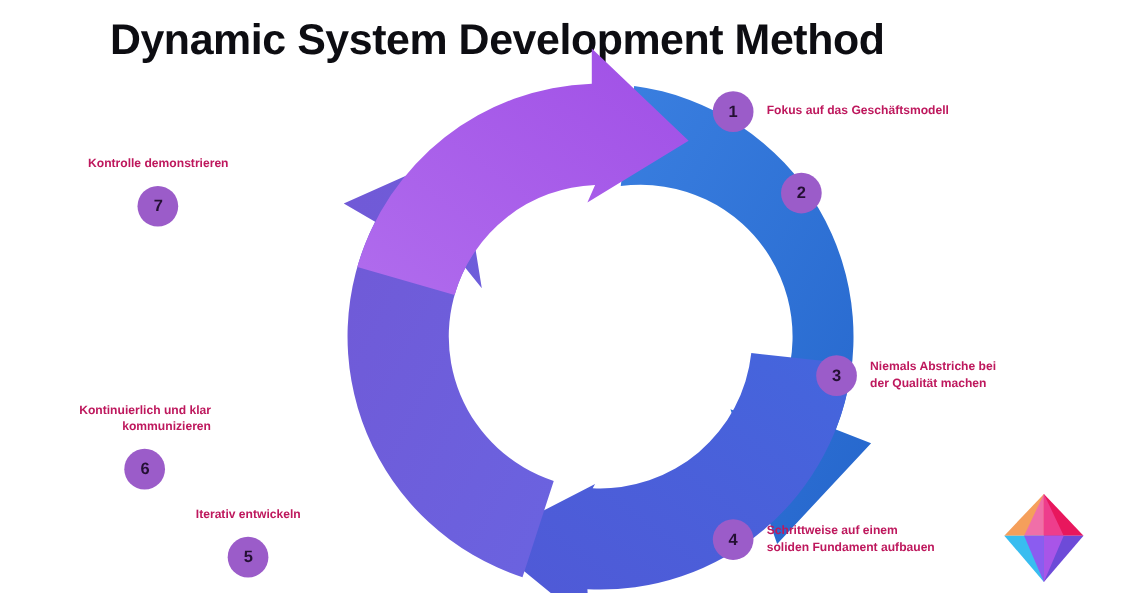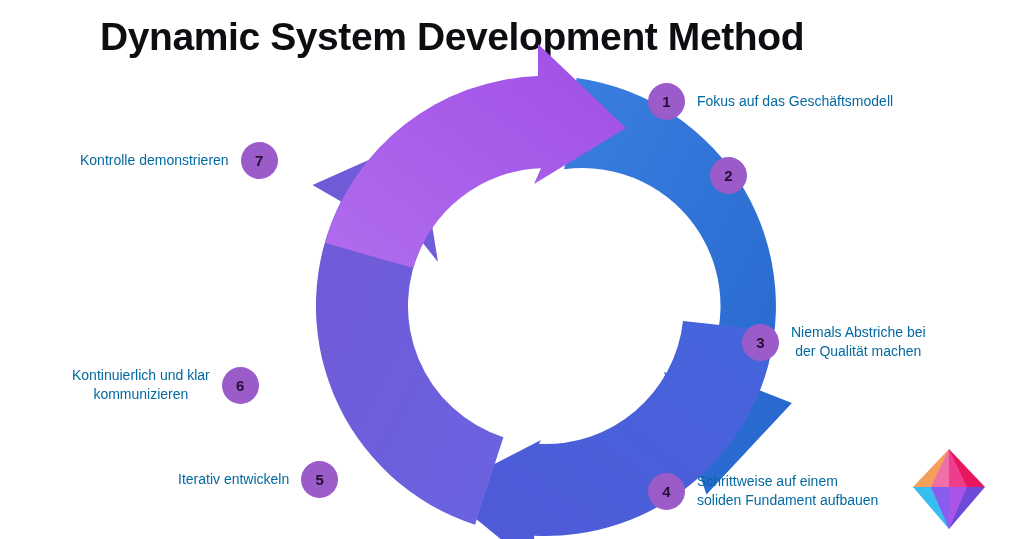--- a/index.html
+++ b/index.html
@@ -25,41 +25,42 @@
 
   #wheel{position:absolute;left:0;top:0;width:1024px;height:539px;}
 
   .label{
     position:absolute;
     display:flex;
     align-items:center;
     gap:12px;
   }
   .label .txt{
-    font-size:14px;
-    color:#0369a1;
+    font-size:11px;
+    color:#be185d;
     line-height:1.38;
     white-space:pre-line;
+    font-weight:bold;
   }
   .badge{
     width:37px;height:37px;
     border-radius:50%;
     background:#9b5cc9;
     color:#241033;
     font-size:15px;
     font-weight:bold;
     display:flex;align-items:center;justify-content:center;
     flex:0 0 auto;
   }
 
   
   .label.right{flex-direction:row;}
   .label.right .txt{text-align:left;}
   
-  .label.left{flex-direction:row;}
+  .label.left{flex-direction:column;}
   .label.left .txt{text-align:right;}
 
   #l1{left:648px;top:83px;}
   #l2{left:710px;top:157px;}
   #l3{left:742px;top:323px;}
   #l4{left:648px;top:472px;}
   #l5{left:178px;top:461px;}
   #l6{left:72px;top:366px;}
   #l7{left:80px;top:142px;}
 
@@ -137,37 +138,37 @@
     <div class="badge">1</div>
     <div class="txt">Fokus auf das Geschäftsmodell</div>
   </div>
 
   <div class="label right" id="l2">
     <div class="badge">2</div>
   </div>
 
   <div class="label right" id="l3">
     <div class="badge">3</div>
-    <div class="txt" style="text-align:center;">Niemals Abstriche bei
+    <div class="txt" style="">Niemals Abstriche bei
 der Qualität machen</div>
   </div>
 
   <div class="label right" id="l4">
     <div class="badge">4</div>
     <div class="txt" style="text-align:left;">Schrittweise auf einem
 soliden Fundament aufbauen</div>
   </div>
 
   <div class="label left" id="l5">
     <div class="txt">Iterativ entwickeln</div>
     <div class="badge">5</div>
   </div>
 
   <div class="label left" id="l6">
-    <div class="txt" style="text-align:center;">Kontinuierlich und klar
+    <div class="txt" style="">Kontinuierlich und klar
 kommunizieren</div>
     <div class="badge">6</div>
   </div>
 
   <div class="label left" id="l7">
     <div class="txt">Kontrolle demonstrieren</div>
     <div class="badge">7</div>
   </div>
 
   <svg id="logo" viewBox="0 0 92 92" aria-hidden="true">

